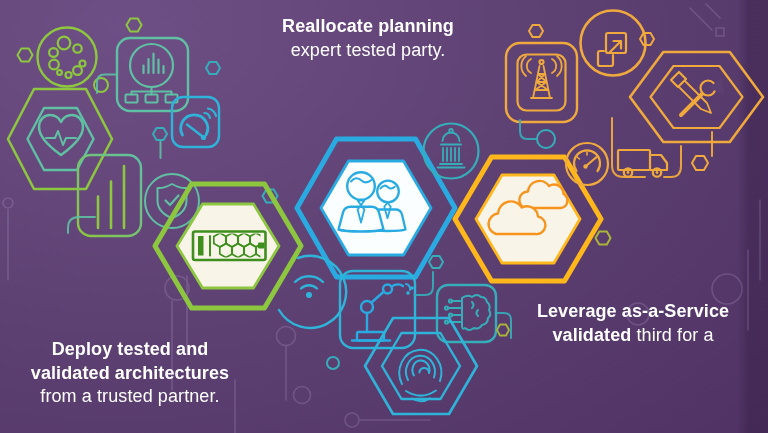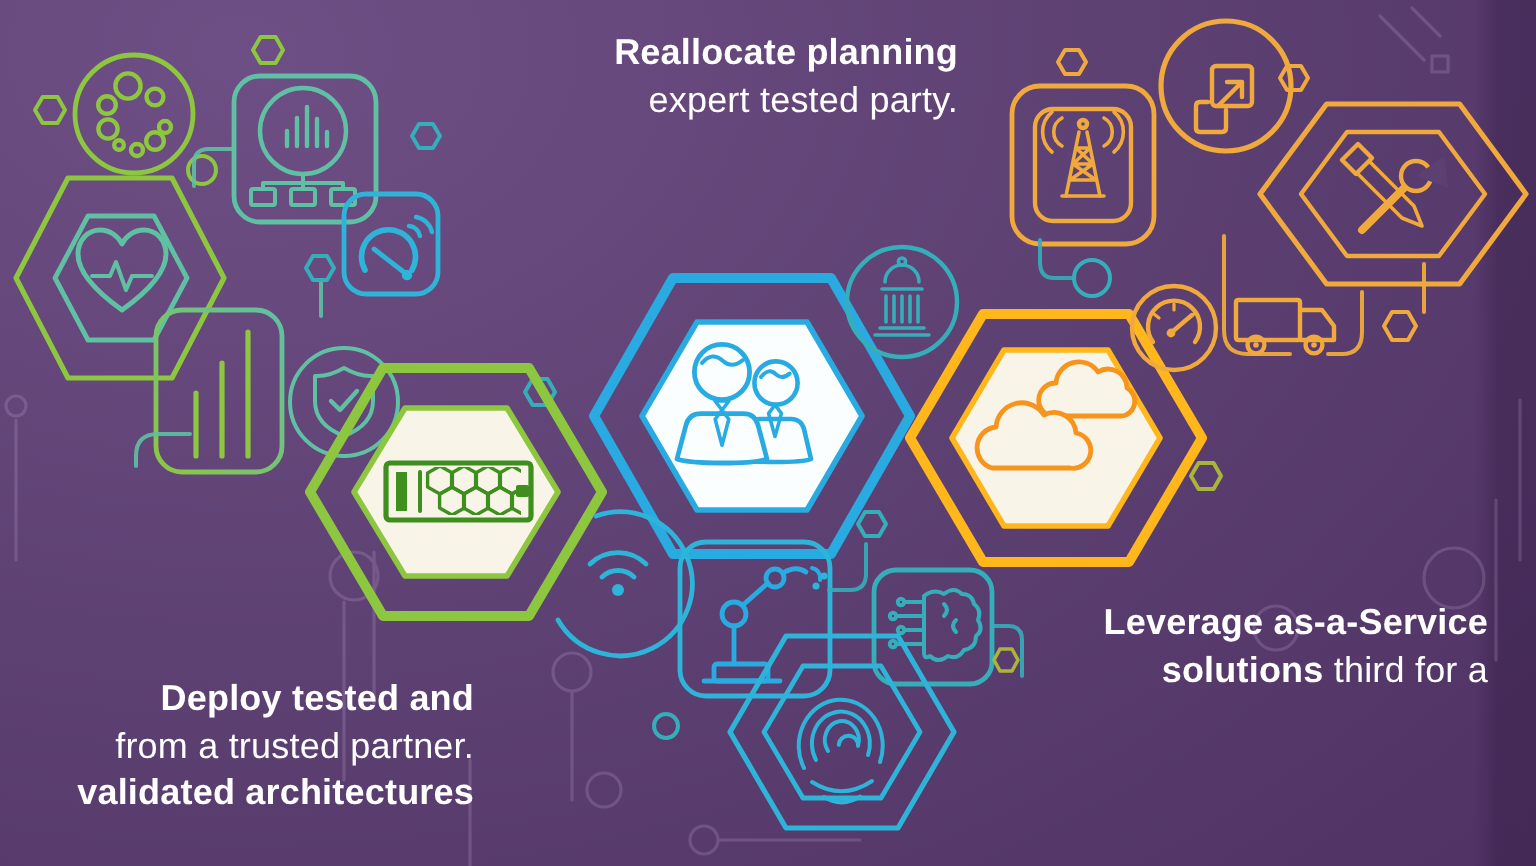--- a/index.html
+++ b/index.html
@@ -22,21 +22,21 @@
   .k-tg{stroke:var(--teal_green,#5FC0A3)} .k-teal{stroke:var(--teal,#35AEB9)}
   .k-cyan{stroke:var(--cyan,#2FB4D9)} .k-blue{stroke:var(--blue,#29ABE2)}
   .k-gold{stroke:var(--gold,#EFA93C)} .k-yel{stroke:var(--yellow,#FFB71B)}
   .k-or{stroke:var(--orange,#F7941E)} .k-olive{stroke:var(--olive,#A9B43B)}
   .k-dim{stroke:#CBB6DF}
   .f-cream{fill:var(--cream,#F8F5E8)} .f-white{fill:#FBFEFF}
   .f-dot{fill:var(--dot,#EDE9F4);stroke:none} .f-gdark{fill:var(--green_dark,#3F8F1F);stroke:none}
   .f-cyan{fill:var(--cyan,#2FB4D9);stroke:none} .f-gold{fill:var(--gold,#EFA93C);stroke:none}
   .f-bg{fill:#5D4072;stroke:none}
   .caption{position:absolute;color:var(--white,#fff);font-size:18px;line-height:23.5px;
-    text-align:right;letter-spacing:.1px;}
+    text-align:center;letter-spacing:.1px;}
   .caption .ln{white-space:nowrap;}
   .caption b{font-weight:700;}
   .cap-top{left:257px;top:15px;width:222px;}
   .cap-left{left:23px;top:338px;width:214px;}
   .cap-right{left:522px;top:300px;width:222px;}
 </style>
 </head>
 <body>
 
 <div class="stage">
@@ -391,21 +391,21 @@
   <path class="k-teal" stroke-width="2" opacity="0.9" d="M 537,139 H 527 Q 520,139 520,131 V 120"></path>
 </svg>
 
 <div class="caption cap-top">
   <div class="ln"><b>Reallocate planning</b></div>
   <div class="ln"><span>expert tested party.</span></div>
 </div>
 
 <div class="caption cap-left">
   <div class="ln"><b>Deploy tested and</b></div>
+  <div class="ln"><b>validated architectures</b></div>
   <div class="ln"><span>from a trusted partner.</span></div>
-  <div class="ln"><b>validated architectures</b></div>
 </div>
 
 <div class="caption cap-right">
   <div class="ln"><b>Leverage as-a-Service</b></div>
-  <div class="ln"><b>solutions</b><span> third for a</span></div>
+  <div class="ln"><b>validated</b><span> third for a</span></div>
 </div>
 </div>
 
 </body></html>

